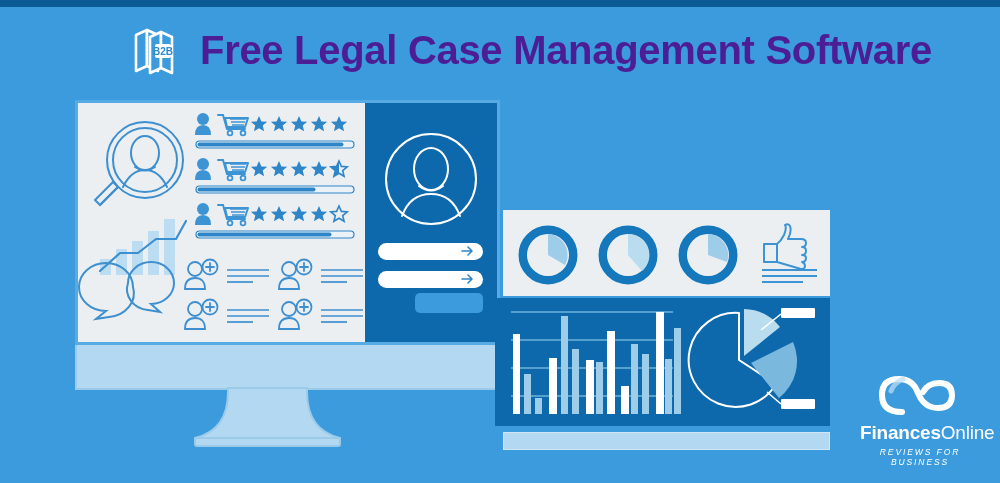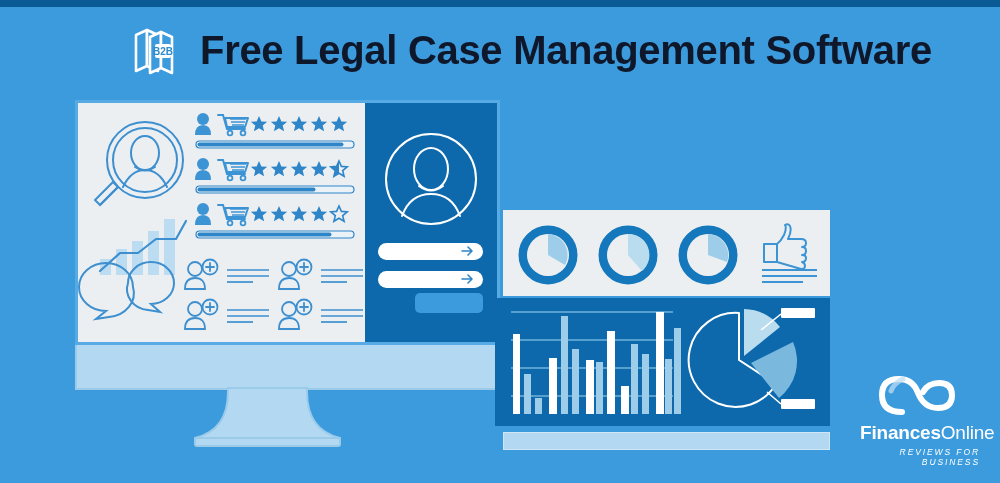--- a/index.html
+++ b/index.html
@@ -10,21 +10,21 @@
     position:relative;
   }
   #stage { position:absolute; inset:0; width:1000px; height:483px; background:#3b9bdd; overflow:hidden; }
 
   .topstrip { position:absolute; left:0; top:0; width:1000px; height:7px; background:#0a5a96; }
 
   
   .header { position:absolute; left:128px; top:22px; display:flex; align-items:center; gap:16px; }
   .b2b-logo { width:56px; height:56px; position:relative;text-align:right; }
   .page-title {
-    color:#0f172a; font-size:40px; font-weight:bold; letter-spacing:-0.3px;
+    color:#4c1d95; font-size:40px; font-weight:bold; letter-spacing:-0.3px;
     white-space:nowrap; line-height:1;
   }
 
   
   .monitor { position:absolute; left:75px; top:100px; width:425px; height:290px; }
   .monitor-screen {
     position:absolute; left:0; top:0; width:425px; height:245px;
     background:#eceff1; border:3px solid #57abe4;
   }
   .monitor-bezel {
@@ -68,21 +68,21 @@
     background:#b3d9f2; border:1px solid #cfe6f7;
   }
 
   .donut { position:absolute; top:14px; }
   .thumb-block { position:absolute; left:258px; top:14px; }
 
   .barchart { position:absolute; left:12px; top:8px; }
   .piechart { position:absolute; left:186px; top:2px; }
 
   
-  .fo-logo { position:absolute; left:860px; top:368px; width:120px; height:92px; text-align:right; }
+  .fo-logo { position:absolute; left:860px; top:368px; width:120px; height:92px; text-align:center; }
   .fo-mark { display:block; margin:0 auto; }
   .fo-name { color:#ffffff; font-size:19px; letter-spacing:-0.2px; margin-top:2px; }
   .fo-name b { font-weight:bold; }
   .fo-name span.light { font-weight:normal; }
   .fo-tag { color:#ffffff; font-size:8.5px; letter-spacing:1.9px; margin-top:3px;font-style:italic; }
 
   svg { display:block; overflow:visible; }
 </style>
 </head>
 <body>

